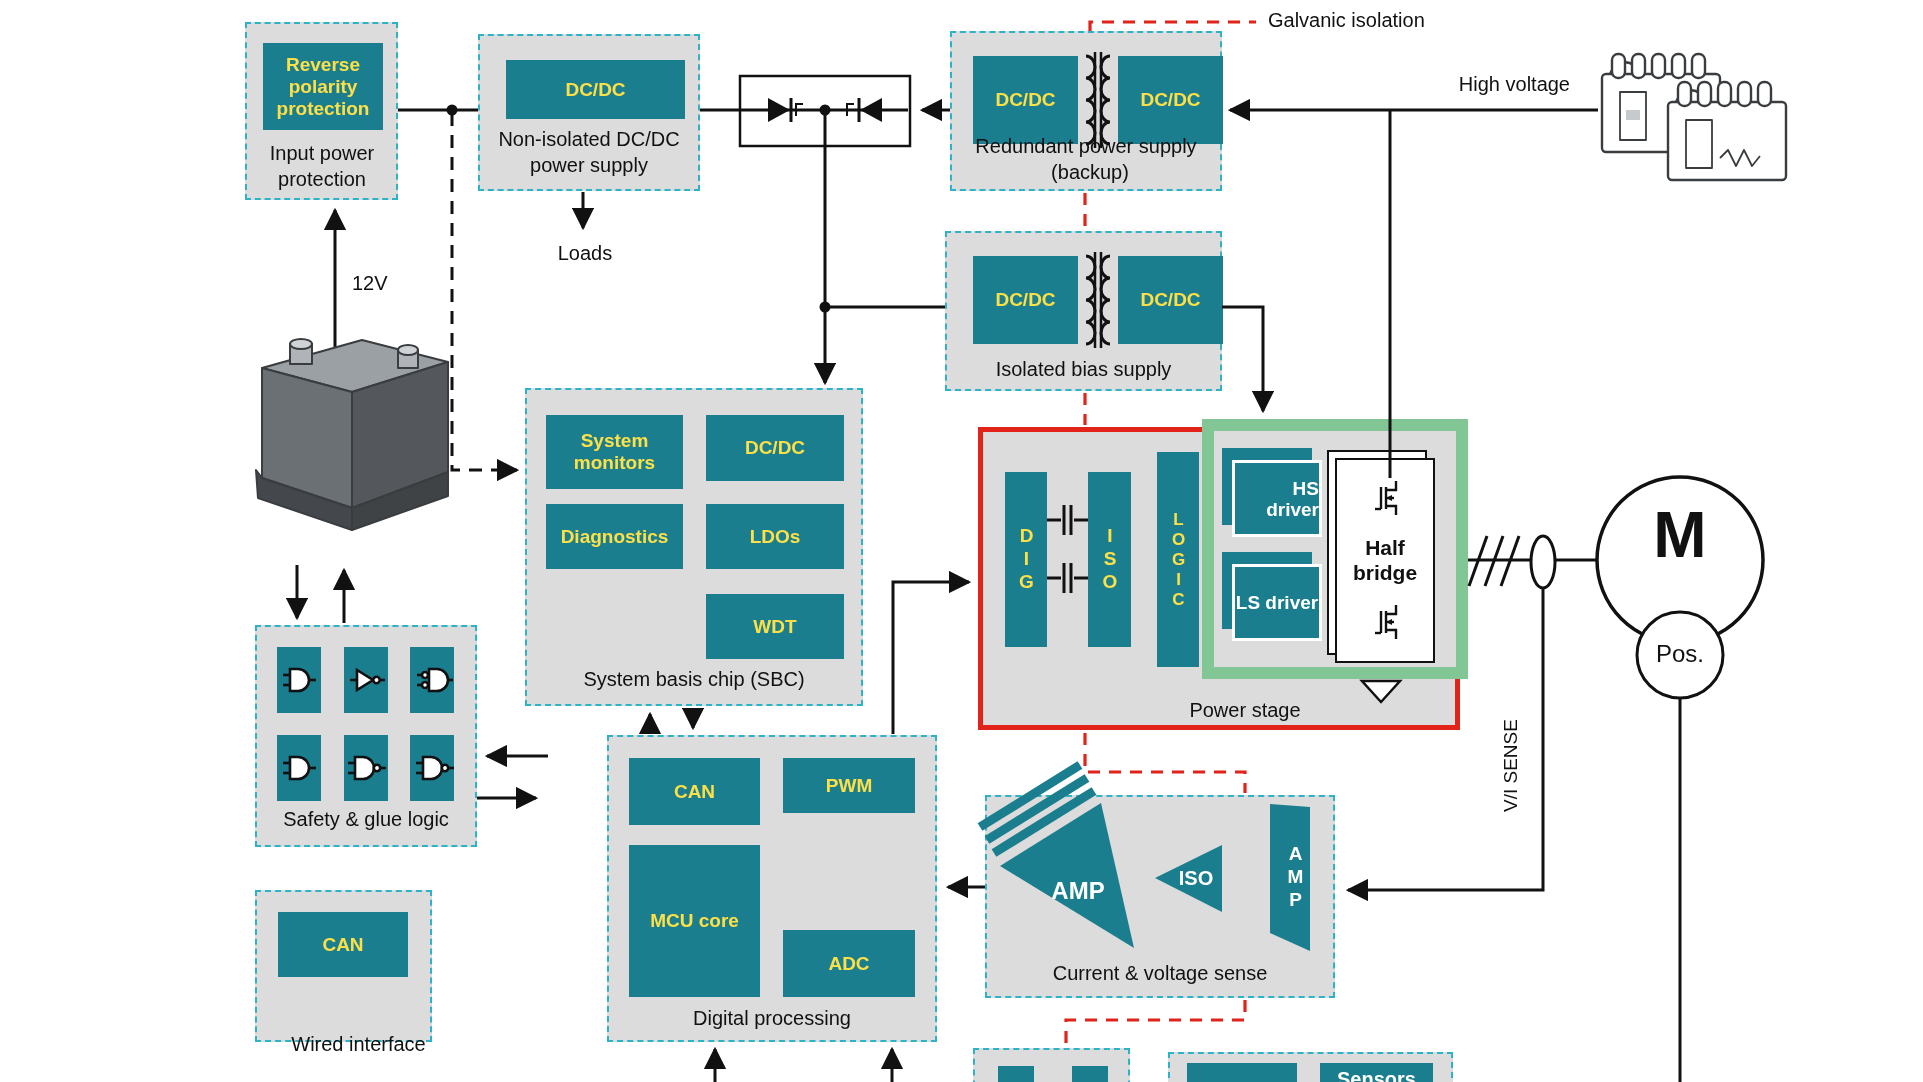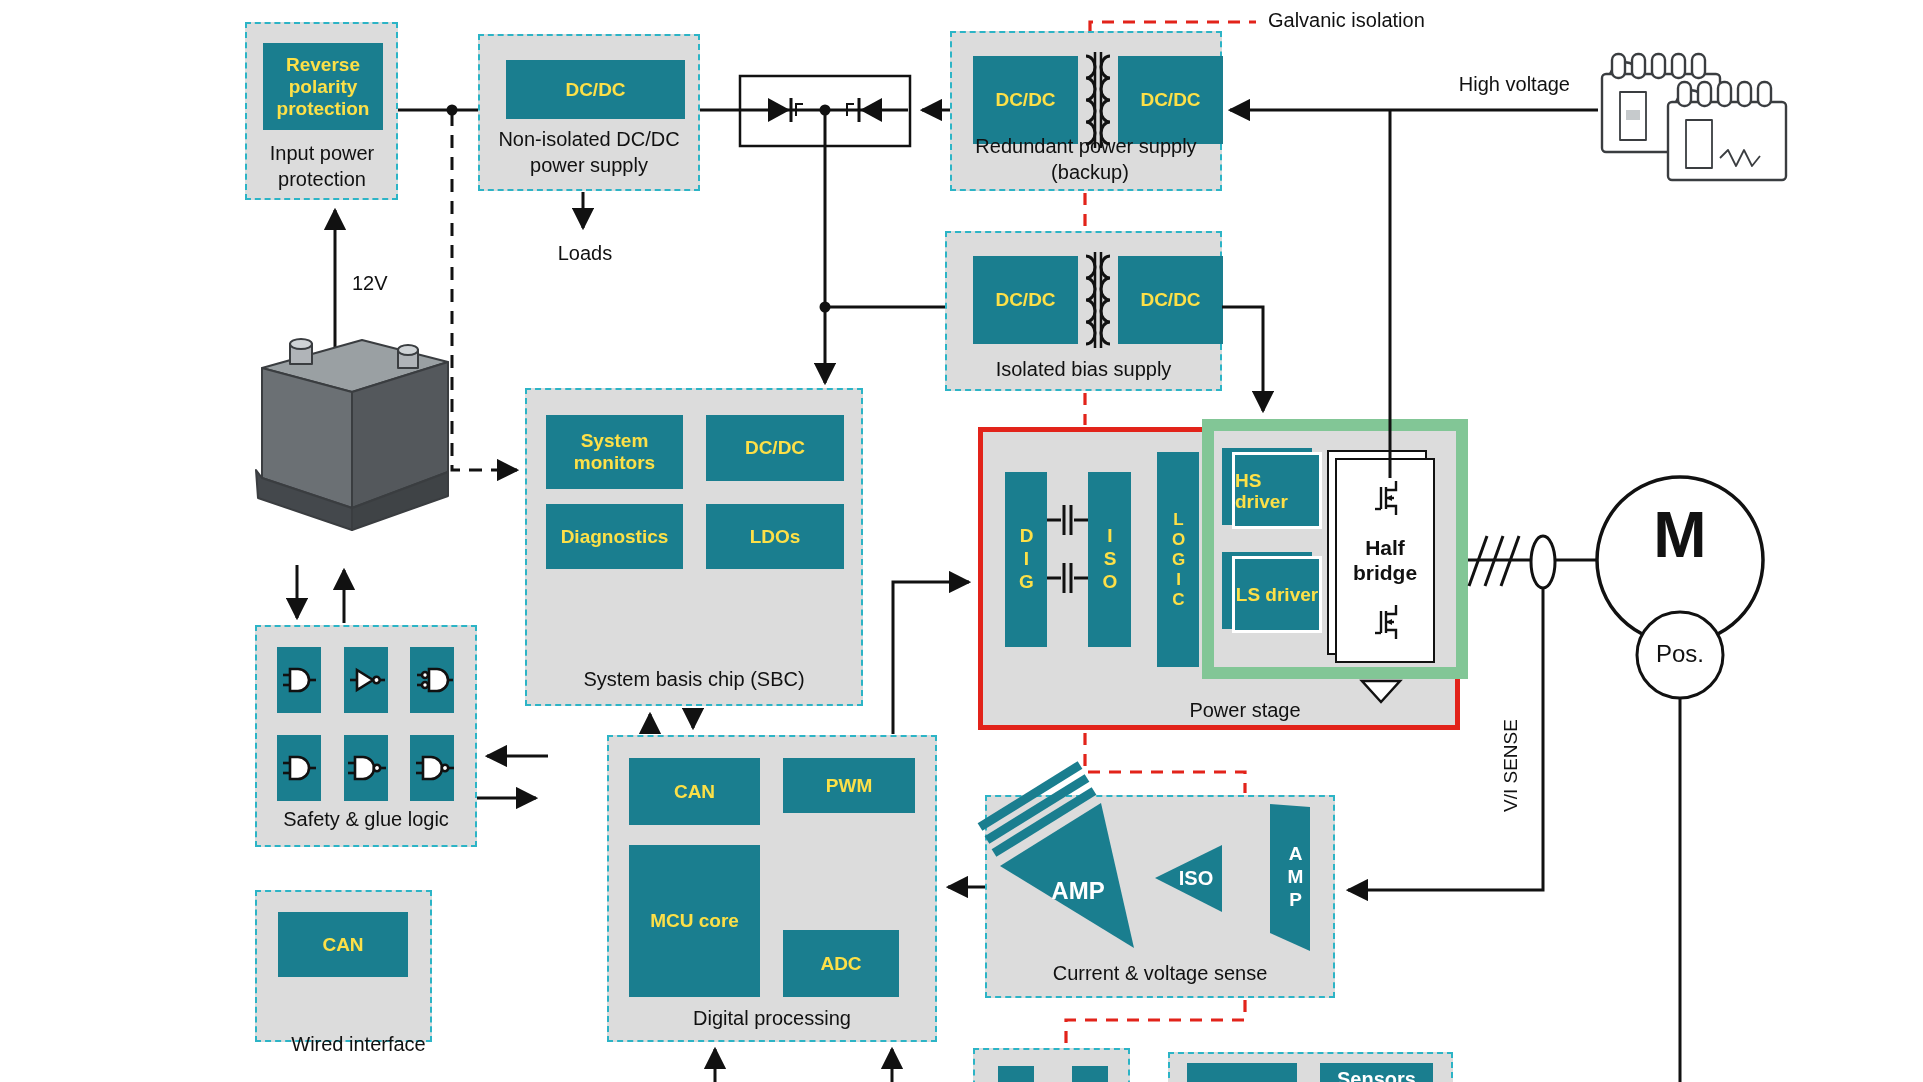--- a/index.html
+++ b/index.html
@@ -10,23 +10,23 @@
         display:flex;align-items:center;justify-content:center;text-align:center;z-index:2;}
   .cap{position:absolute;font-size:20px;line-height:26px;text-align:center;z-index:4;}
   .lbl{position:absolute;font-size:20px;z-index:4;white-space:nowrap;}
   .vtext{writing-mode:vertical-rl;text-orientation:upright;letter-spacing:2px;}
   .redbox{position:absolute;left:978px;top:427px;width:482px;height:303px;background:#DCDCDC;
           border:5px solid #E2231A;box-sizing:border-box;z-index:1;}
   .greenbox{position:absolute;left:1202px;top:419px;width:266px;height:260px;background:#DCDCDC;
           border:12px solid #82C696;box-sizing:border-box;z-index:1;}
   .stackblk{position:absolute;width:101px;height:88px;z-index:2;}
   .stackblk .shadow{position:absolute;left:0;top:0;width:90px;height:77px;background:#1A7E8F;}
-  .stackblk .main{position:absolute;left:10px;top:4px;width:90px;height:77px;background:#1A7E8F;
-        border:3px solid #fff;box-sizing:border-box;color:#fde047;font-weight:bold;font-size:19px;line-height:21px;
-        display:flex;align-items:center;justify-content:center;text-align:left;}
+  .stackblk .main{position:absolute;left:10px;top:12px;width:90px;height:77px;background:#1A7E8F;
+        border:3px solid #fff;box-sizing:border-box;color:#ffffff;font-weight:bold;font-size:19px;line-height:21px;
+        display:flex;align-items:center;justify-content:center;text-align:right;}
   svg#wires{position:absolute;left:0;top:0;z-index:3;pointer-events:none;}
   .whitecard{position:absolute;background:#fff;border:2.5px solid #111;box-sizing:border-box;z-index:2;}
 </style>
 </head>
 <body>
 
 <div id="stage">
 
   <div class="gbox" style="left:245px;top:22px;width:153px;height:178px"></div>
   <div class="gbox" style="left:478px;top:34px;width:222px;height:157px"></div>
@@ -47,25 +47,26 @@
   <div class="tblk" style="left:506px;top:60px;width:179px;height:59px">DC/DC</div>
   <div class="tblk" style="left:973px;top:56px;width:105px;height:88px">DC/DC</div>
   <div class="tblk" style="left:1118px;top:56px;width:105px;height:88px">DC/DC</div>
   <div class="tblk" style="left:973px;top:256px;width:105px;height:88px">DC/DC</div>
   <div class="tblk" style="left:1118px;top:256px;width:105px;height:88px">DC/DC</div>
 
   <div class="tblk" style="left:546px;top:415px;width:137px;height:74px">System monitors</div>
   <div class="tblk" style="left:706px;top:415px;width:138px;height:66px">DC/DC</div>
   <div class="tblk" style="left:546px;top:504px;width:137px;height:65px">Diagnostics</div>
   <div class="tblk" style="left:706px;top:504px;width:138px;height:65px">LDOs</div>
+  <div class="tblk" style="left:706px;top:594px;width:138px;height:65px">WDT</div>
 
   <div class="tblk" style="left:629px;top:758px;width:131px;height:67px">CAN</div>
   <div class="tblk" style="left:783px;top:758px;width:132px;height:55px">PWM</div>
   <div class="tblk" style="left:629px;top:845px;width:131px;height:152px">MCU core</div>
-  <div class="tblk" style="left:783px;top:930px;width:116px;height:67px">ADC</div>
+  <div class="tblk" style="left:783px;top:930px;width:132px;height:67px">ADC</div>
 
   <div class="tblk" style="left:278px;top:912px;width:130px;height:65px">CAN</div>
 
   <div class="tblk" style="left:277px;top:647px;width:44px;height:66px"></div>
   <div class="tblk" style="left:344px;top:647px;width:44px;height:66px"></div>
   <div class="tblk" style="left:410px;top:647px;width:44px;height:66px"></div>
   <div class="tblk" style="left:277px;top:735px;width:44px;height:66px"></div>
   <div class="tblk" style="left:344px;top:735px;width:44px;height:66px"></div>
   <div class="tblk" style="left:410px;top:735px;width:44px;height:66px"></div>
 

